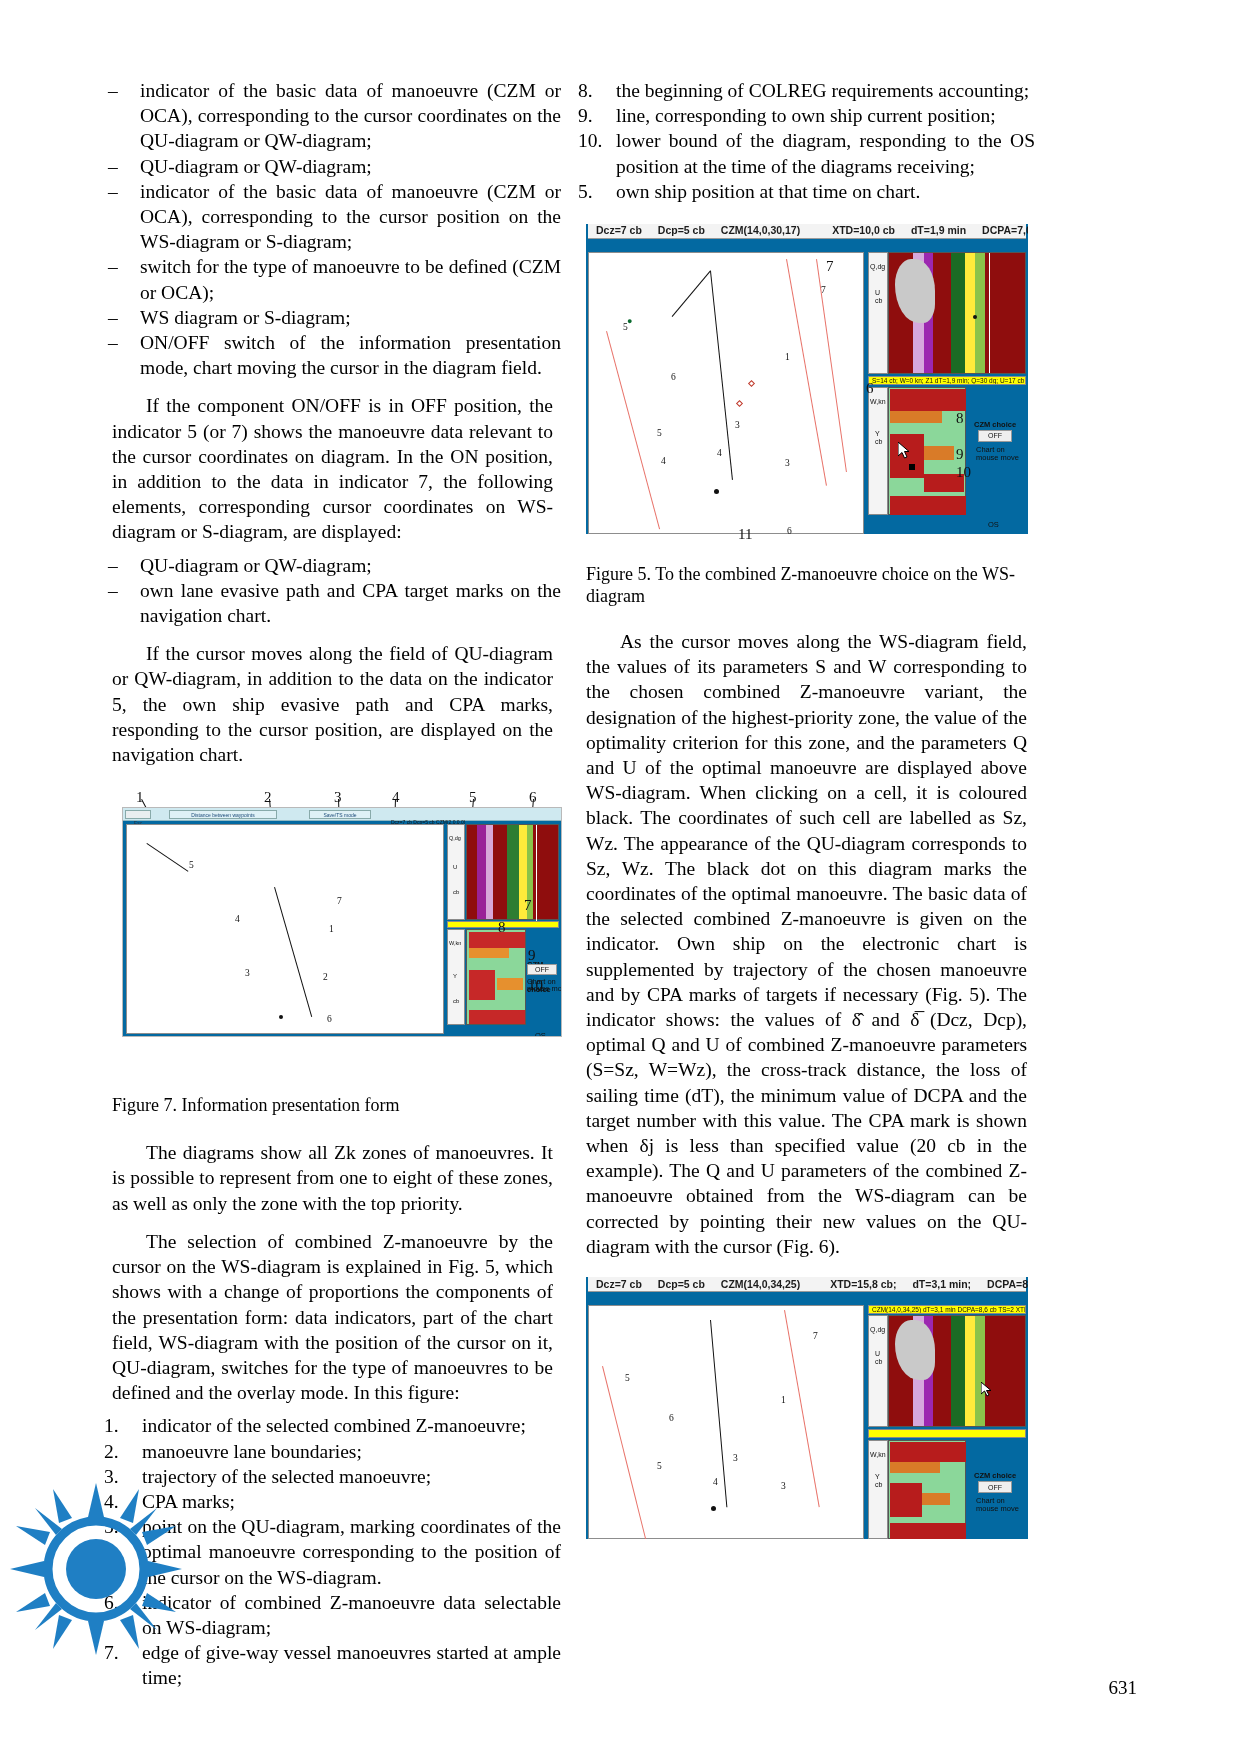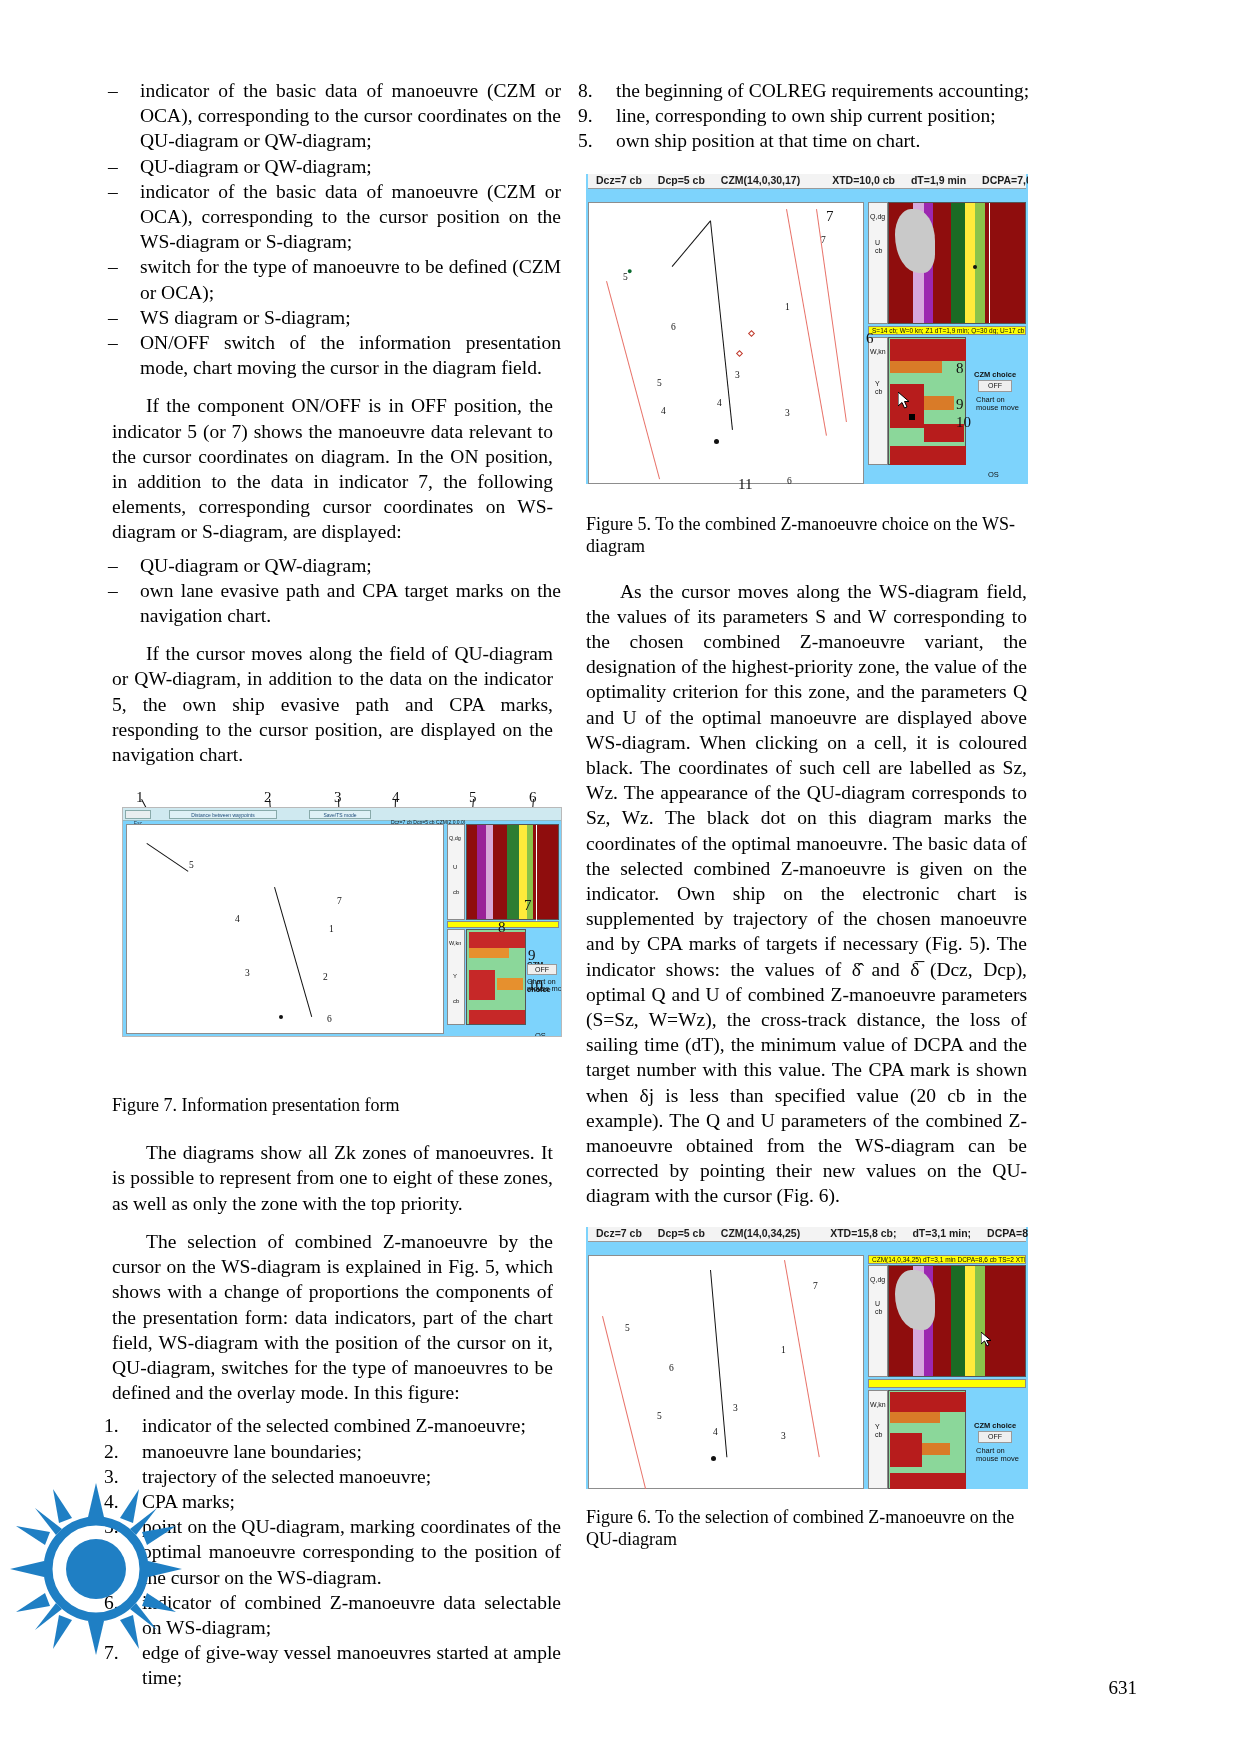--- a/index.html
+++ b/index.html
@@ -47,21 +47,21 @@
     padding-left:38px;
     text-align:justify;
   }
   .numlabel { position:absolute; left:0; top:0; width:34px; text-align:left; }
 
   .fig-caption { font-size:18px; line-height:22px; text-align:left; margin-top:9px; }
 
   
   .screenshot {
     position:relative;
-    background:#7dd3fc;
+    background:#0369a1;
     border:1px solid #b9b9b9;
     overflow:hidden;
   }
   .callout {
     position:absolute;
     font-family:"Liberation Serif", serif;
     font-size:15px;
     color:#111;
   }
 
@@ -248,20 +248,21 @@
       <li><span class="numlabel">6.</span><span>indicator of combined Z-manoeuvre data selectable on WS-diagram;</span></li>
       <li><span class="numlabel">7.</span><span>edge of give-way vessel manoeuvres started at ample time;</span></li>
     </ol>
   </div>
 
   <div class="col col-right">
 
     <ol class="numlist">
       <li><span class="numlabel">8.</span><span>the beginning of COLREG requirements accounting;</span></li>
       <li><span class="numlabel">9.</span><span>line, corresponding to own ship current position;</span></li>
+      <li><span class="numlabel">10.</span><span>lower bound of the diagram, responding to the OS position at the time of the diagrams receiving;</span></li>
       <li><span class="numlabel">5.</span><span>own ship position at that time on chart.</span></li>
     </ol>
 
     <div style="position:relative;height:330px;margin-top:20px;">
 
       <div class="callout" style="left:28px;  top:18px;">1</div>
       <div class="callout" style="left:86px;  top:14px; font-weight:bold;">2</div>
       <div class="callout" style="left:215px; top:18px;">3</div>
       <div class="callout" style="left:248px; top:18px;">4</div>
       <div class="callout" style="left:318px; top:18px;">5</div>
@@ -425,21 +426,20 @@
         </div>
 
         <div class="panel-label" style="left:388px; top:186px;">CZM choice</div>
         <div class="ctrl-box" style="left:392px; top:204px; width:34px; height:12px;">OFF</div>
         <div class="panel-label" style="left:390px; top:220px; font-weight:normal; white-space:pre; line-height:8px;">Chart on
 mouse move</div>
         <div class="os-label" style="left:402px; top:252px;">OS</div>
       </div>
     </div>
 
-    <p class="fig-caption">Figure 6. To the selection of combined Z-manoeuvre on the QU-diagram</p>
   </div>
 
   <div class="watermark">
     <svg class="wm-sun" viewBox="0 0 172 172">
       <g fill="#1f7fc4">
         <circle cx="86" cy="86" r="48" fill="none" stroke="#1f7fc4" stroke-width="9"></circle>
         <circle cx="86" cy="86" r="30" fill="#1f7fc4"></circle>
         <g>
           <polygon points="86,0 94,34 78,34"></polygon>
           <polygon points="86,172 94,138 78,138"></polygon>

